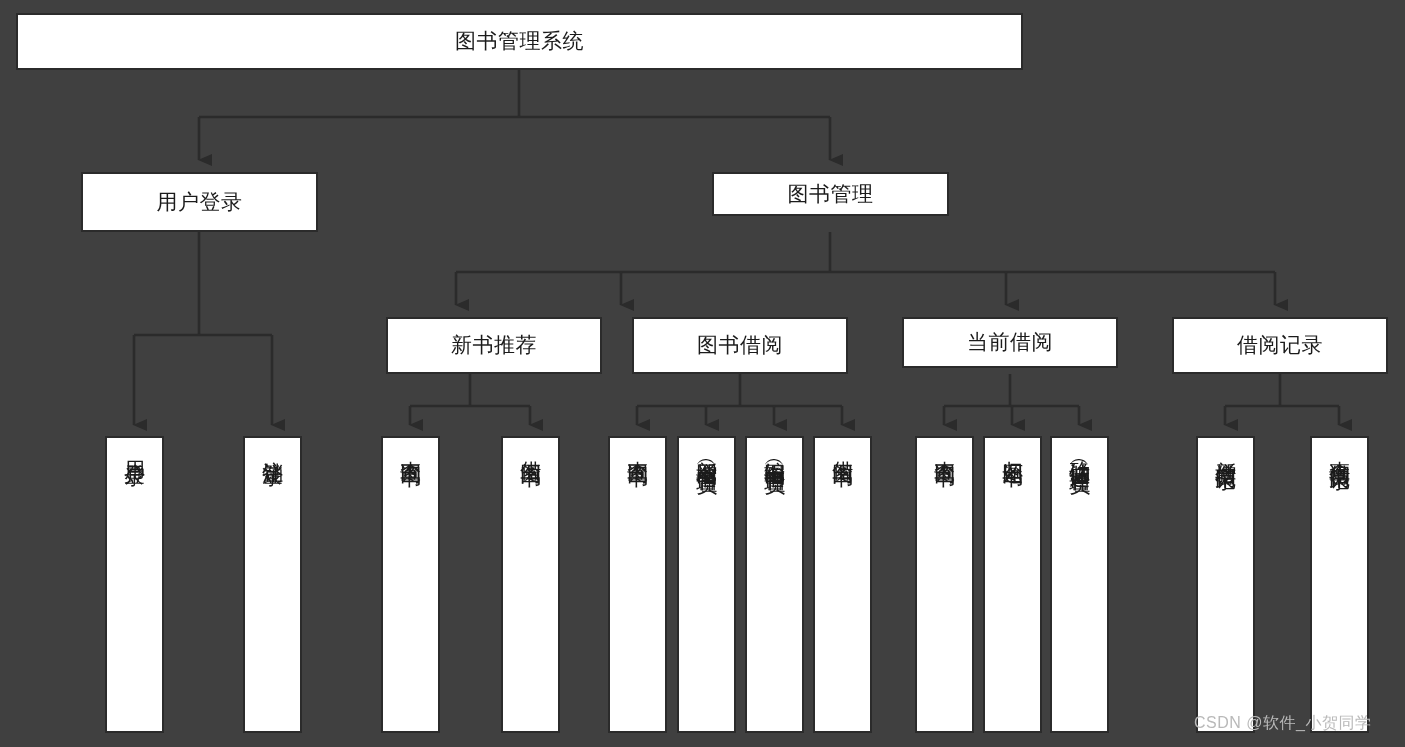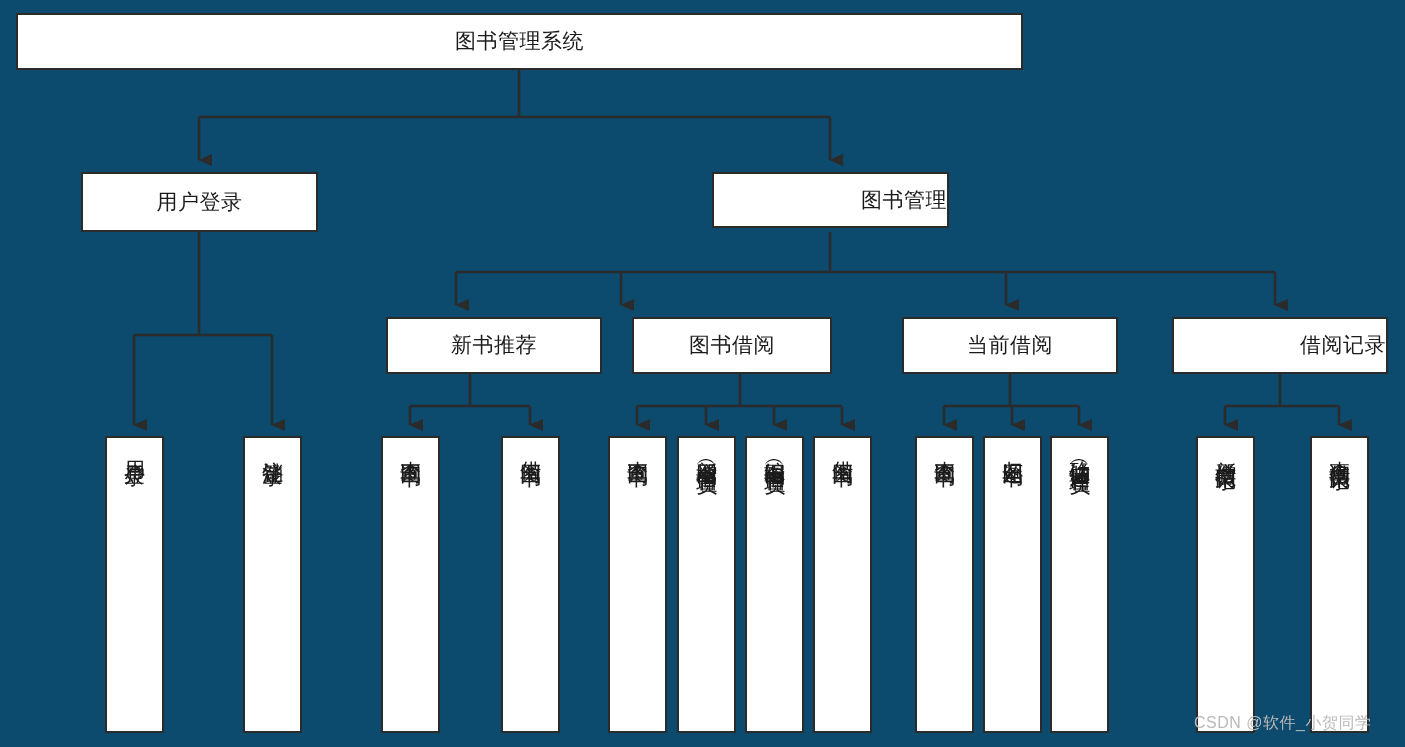--- a/index.html
+++ b/index.html
@@ -9,21 +9,21 @@
     background: #ffffff;
   }
   body {
     font-family: "Liberation Sans", "DejaVu Sans", sans-serif;
     color: #1b1b1b;
   }
   #canvas {
     position: relative;
     width: 1405px;
     height: 747px;
-    background: #0c4a6e;
+    background: #404040;
     overflow: hidden;
   }
   #edges {
     position: absolute;
     left: 0;
     top: 0;
     width: 1405px;
     height: 747px;
     pointer-events: none;
   }
@@ -122,34 +122,34 @@
     </g>
   </svg>
 
   <div class="node" style="left:16px; top:13px; width:1007px; height:57px;">
     <span class="node-label">图书管理系统</span>
   </div>
 
   <div class="node" style="left:81px; top:172px; width:237px; height:60px;">
     <span class="node-label">用户登录</span>
   </div>
-  <div class="node" style="left:712px; top:172px; width:237px; height:56px;justify-content:flex-end;">
+  <div class="node" style="left:712px; top:172px; width:237px; height:44px;">
     <span class="node-label">图书管理</span>
   </div>
 
   <div class="node" style="left:362px; top:317px; width:216px; height:57px;margin-left:24px;">
     <span class="node-label">新书推荐</span>
   </div>
-  <div class="node" style="left:632px; top:317px; width:200px; height:57px;">
+  <div class="node" style="left:632px; top:317px; width:216px; height:57px;">
     <span class="node-label">图书借阅</span>
   </div>
-  <div class="node" style="left:902px; top:317px; width:216px; height:57px;">
+  <div class="node" style="left:902px; top:317px; width:216px; height:51px;">
     <span class="node-label">当前借阅</span>
   </div>
-  <div class="node" style="left:1172px; top:317px; width:216px; height:57px;justify-content:flex-end;">
+  <div class="node" style="left:1172px; top:317px; width:216px; height:57px;">
     <span class="node-label">借阅记录</span>
   </div>
 
   <div class="node leaf" style="left:105px; top:436px; width:59px; height:297px;">
     <span class="node-label">用户登录</span>
   </div>
   <div class="node leaf" style="left:243px; top:436px; width:59px; height:297px;">
     <span class="node-label">注销登录</span>
   </div>
 

